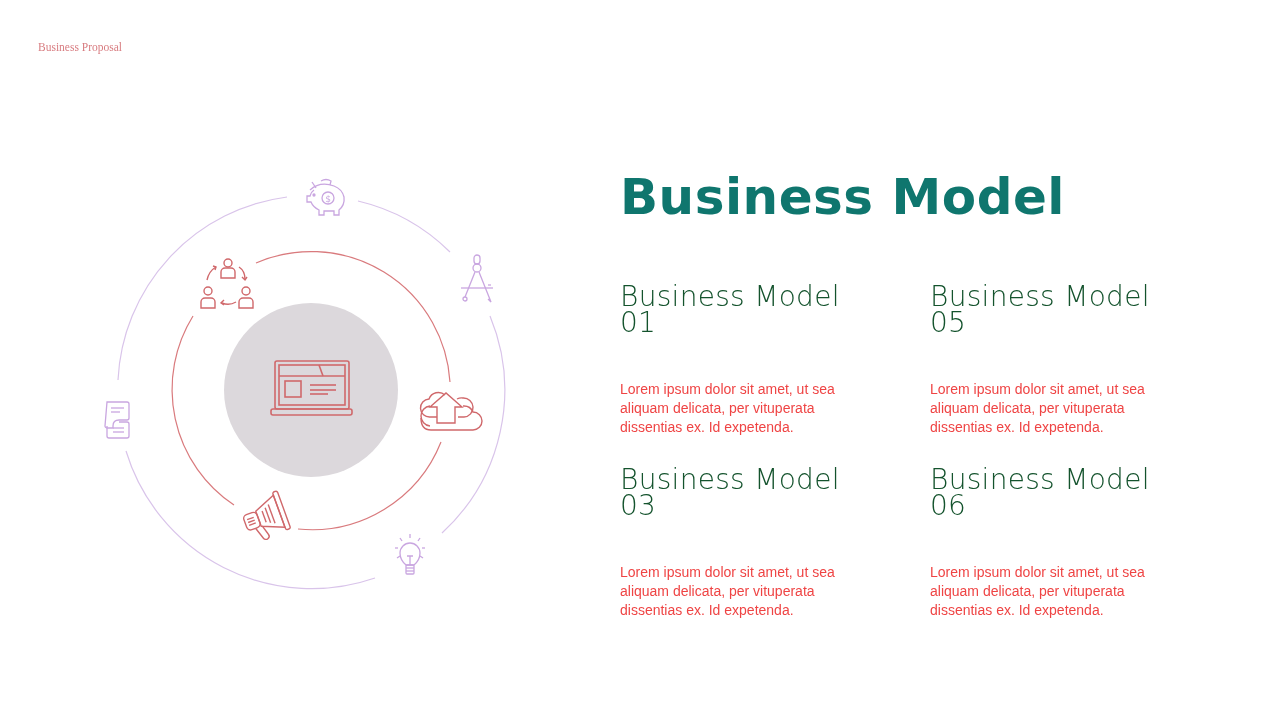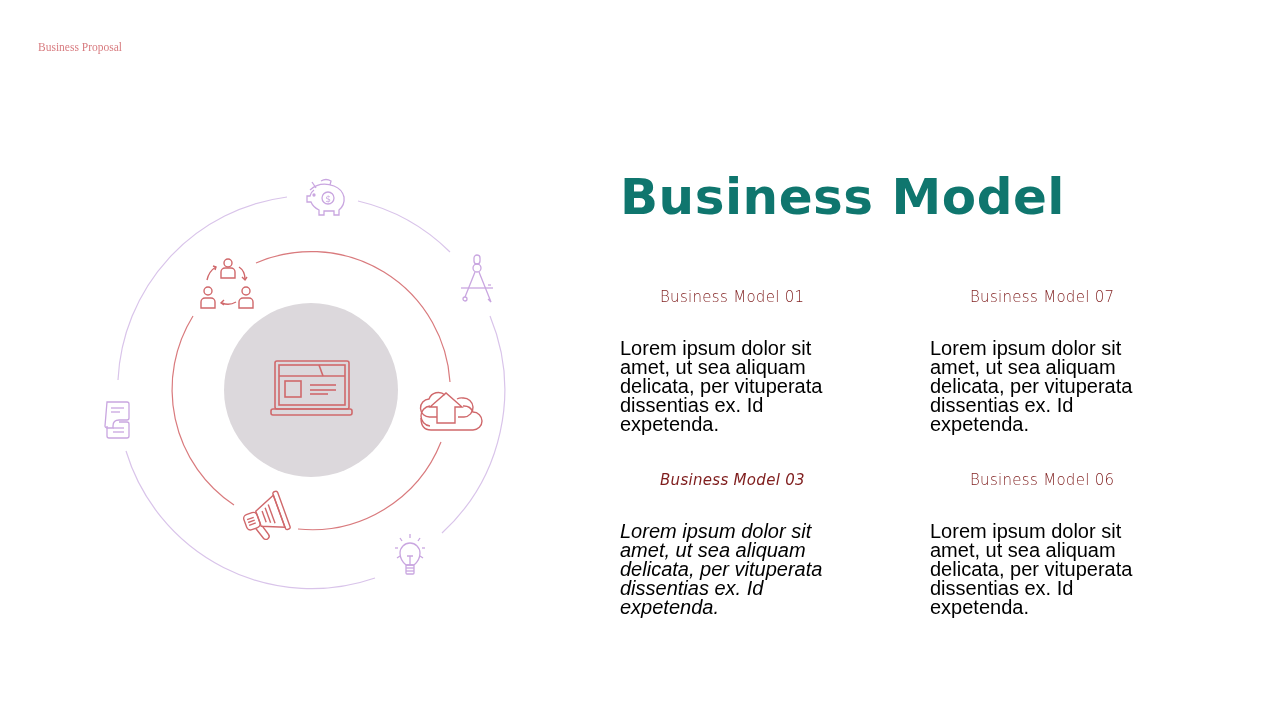--- a/index.html
+++ b/index.html
@@ -15,27 +15,26 @@
     }
     .diagram { position: absolute; left: 0; top: 0; width: 620px; height: 720px; }
     .page-title {
       position: absolute; left: 620px; top: 166px;
       font-family: "DejaVu Sans", sans-serif; font-weight: bold;
       font-size: 50px; color: #0f766e; letter-spacing: 0.5px; line-height: 62px;
     }
     .card { position: absolute; width: 260px; }
     .card-title {
       font-family: "DejaVu Sans", sans-serif; font-weight: normal;
-      font-size: 15px; color: #7f1d1d; line-height: 26px; letter-spacing: 0.3px;
+      font-size: 28px; color: #14532d; line-height: 26px; letter-spacing: 0.3px;
       font-weight: 300;
-      margin-left: 40px;
     }
     .card-body {
-      margin-top: 29px; font-family: "Liberation Sans", sans-serif;
-      font-size: 20px; line-height: 19px; color: #000000; width: 240px;
+      margin-top: 44px; font-family: "Liberation Sans", sans-serif;
+      font-size: 14px; line-height: 19px; color: #ef4444; width: 240px;
     }
   </style>
 </head>
 <body>
 
 <div class="header-label">Business Proposal</div>
 
 <svg class="diagram" width="620" height="720" viewBox="0 0 620 720">
 
   <g fill="none" stroke="#d9c4ea" stroke-width="1.2">
@@ -145,23 +144,23 @@
   </g>
 </svg>
 
 <div class="page-title">Business Model</div>
 
 <div class="card" style="left:620px; top:284px;">
   <div class="card-title">Business Model 01</div>
   <div class="card-body">Lorem ipsum dolor sit amet, ut sea aliquam delicata, per vituperata dissentias ex. Id expetenda.</div>
 </div>
 <div class="card" style="left:930px; top:284px;">
-  <div class="card-title">Business Model 07</div>
+  <div class="card-title">Business Model 05</div>
   <div class="card-body">Lorem ipsum dolor sit amet, ut sea aliquam delicata, per vituperata dissentias ex. Id expetenda.</div>
 </div>
-<div class="card" style="left:620px; top:467px;font-style:italic;">
+<div class="card" style="left:620px; top:467px;">
   <div class="card-title">Business Model 03</div>
   <div class="card-body">Lorem ipsum dolor sit amet, ut sea aliquam delicata, per vituperata dissentias ex. Id expetenda.</div>
 </div>
 <div class="card" style="left:930px; top:467px;">
   <div class="card-title">Business Model 06</div>
   <div class="card-body">Lorem ipsum dolor sit amet, ut sea aliquam delicata, per vituperata dissentias ex. Id expetenda.</div>
 </div>
 
 </body></html>

